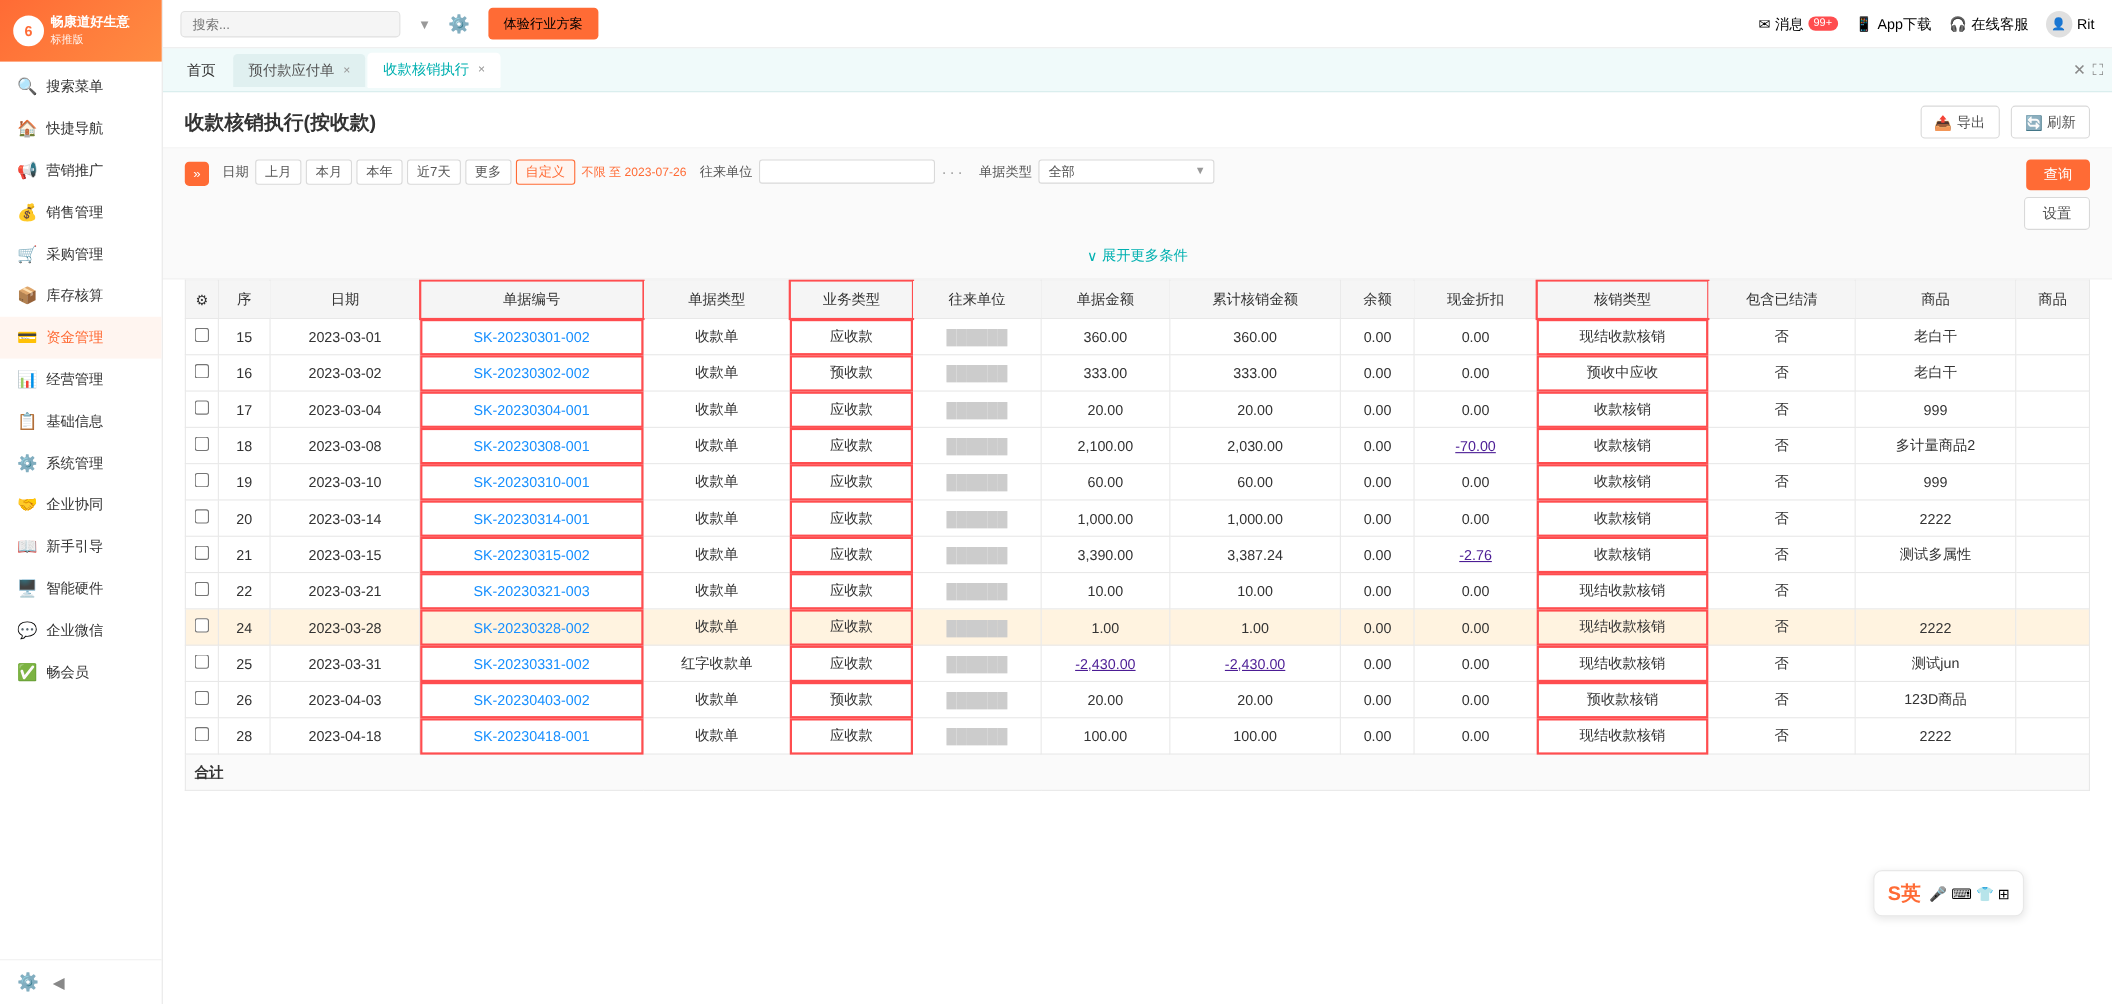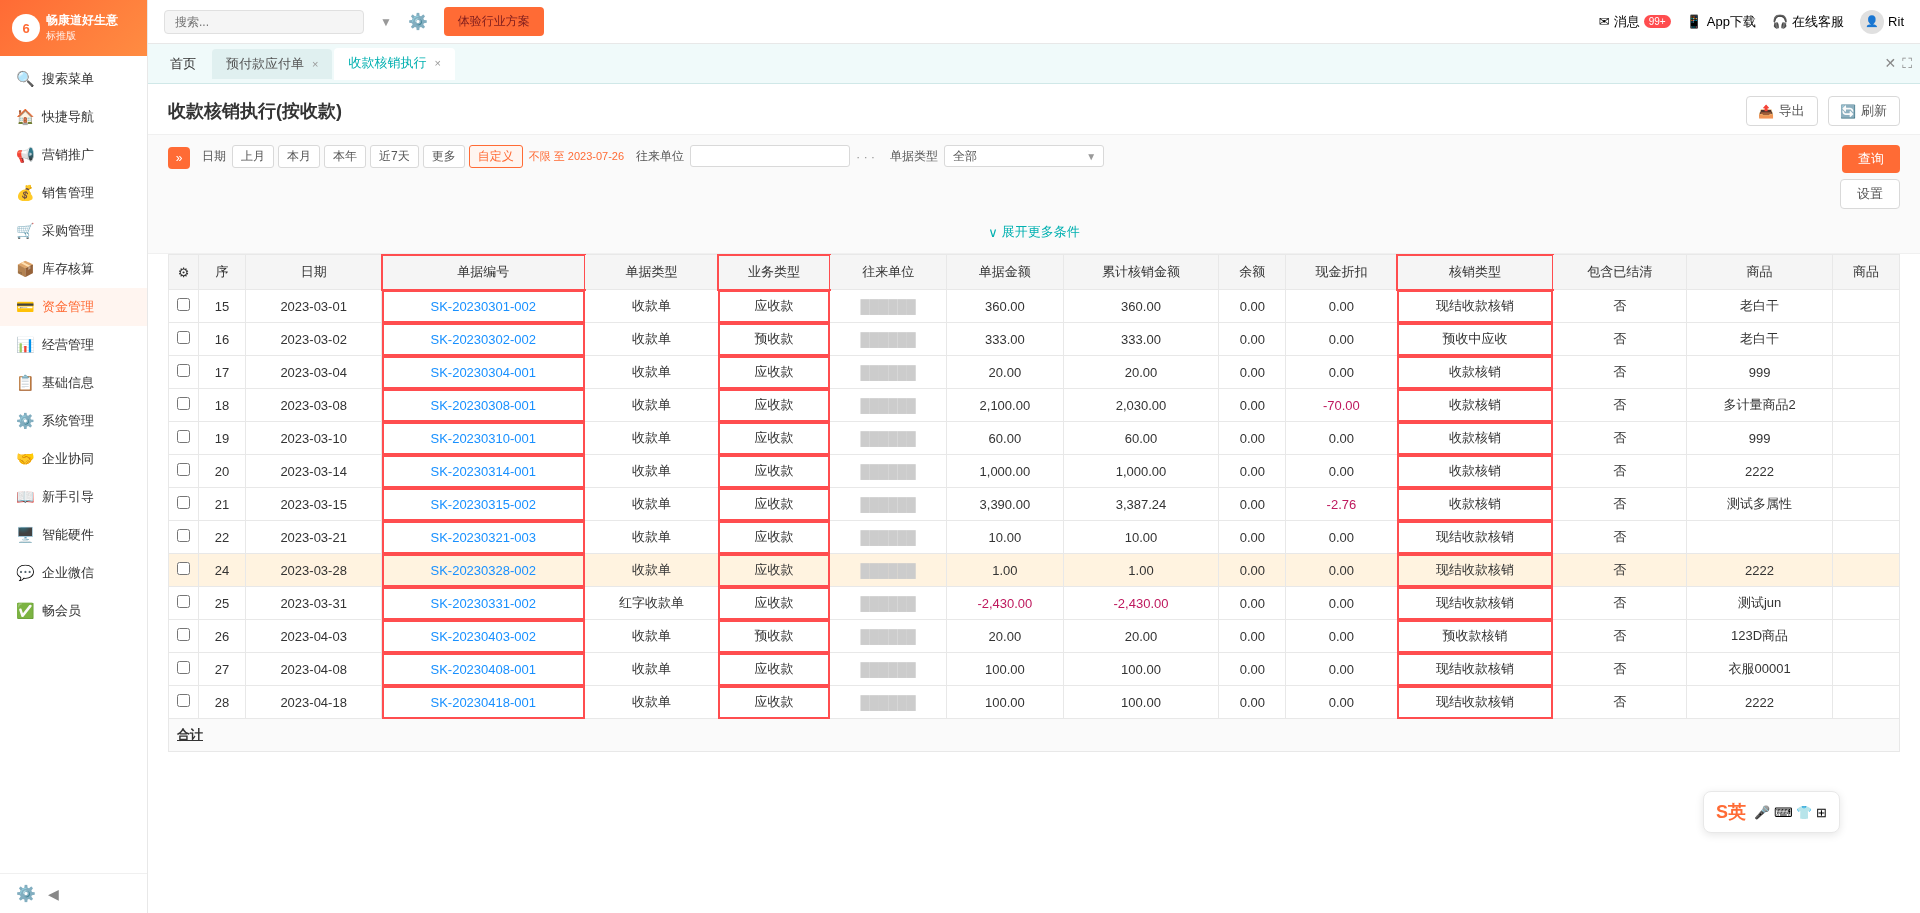--- a/index.html
+++ b/index.html
@@ -60,21 +60,21 @@
     .topbar-search {
       background: #f5f5f5; border: 1px solid #e0e0e0;
       border-radius: 4px; padding: 4px 10px;
       width: 200px; color: #999; font-size: 12px;
     }
     .topbar-right {
       margin-left: auto;
       display: flex; align-items: center; gap: 16px;
     }
     .topbar-btn {
-      background: #ff6b35; color: #7f1d1d;
+      background: #ff6b35; color: #000000;
       border: none; border-radius: 4px;
       padding: 6px 14px; cursor: pointer; font-size: 12px;
     }
     .topbar-icon-item { display: flex; align-items: center; gap: 4px; cursor: pointer; font-size: 12px; }
     .badge {
       background: #ff4d4f; color: #fff;
       border-radius: 8px; padding: 1px 5px; font-size: 10px;
     }
 
     
@@ -190,21 +190,21 @@
       border: 1px solid #e8e8e8; font-weight: 500; color: #333;
       white-space: nowrap; position: sticky; top: 0; background: #f5f5f5; z-index: 1;
     }
     td {
       padding: 7px 6px; text-align: center;
       border: 1px solid #e8e8e8; color: #333;
       white-space: nowrap;
     }
     tr.highlighted { background: #fff3e0; }
     .link-text { color: #1890ff; text-decoration: none; cursor: pointer; }
-    .negative { color: #be185d; }
+    .negative { color: #4c1d95; text-decoration: underline; }
     .col-settings { width: 30px; }
 
     
     .total-row td { font-weight: bold; background: #fafafa; }
 
     
     .table-wrap::-webkit-scrollbar { height: 8px; width: 8px; }
     .table-wrap::-webkit-scrollbar-track { background: #f0f0f0; }
     .table-wrap::-webkit-scrollbar-thumb { background: #ccc; border-radius: 4px; }
     
@@ -622,37 +622,20 @@
     <td class="">20.00</td>
     <td>0.00</td>
     <td class="">0.00</td>
     <td style="outline:2px solid #ff4d4f;outline-offset:-2px;">预收款核销</td>
     <td>否</td>
     <td>123D商品</td>
     <td></td>
   </tr>
             <tr>
     <td style="text-align:center;"><input type="checkbox" style=""></td>
-    <td>27</td>
-    <td>2023-04-08</td>
-    <td style="outline:2px solid #ff4d4f;outline-offset:-2px;"><a class="link-text">SK-20230408-001</a></td>
-    <td>收款单</td>
-    <td style="outline:2px solid #ff4d4f;outline-offset:-2px;">应收款</td>
-    <td style="color:#ccc;user-select:none;">██████</td>
-    <td class="">100.00</td>
-    <td class="">100.00</td>
-    <td>0.00</td>
-    <td class="">0.00</td>
-    <td style="outline:2px solid #ff4d4f;outline-offset:-2px;">现结收款核销</td>
-    <td>否</td>
-    <td>衣服00001</td>
-    <td></td>
-  </tr>
-            <tr>
-    <td style="text-align:center;"><input type="checkbox" style=""></td>
     <td>28</td>
     <td>2023-04-18</td>
     <td style="outline:2px solid #ff4d4f;outline-offset:-2px;"><a class="link-text">SK-20230418-001</a></td>
     <td>收款单</td>
     <td style="outline:2px solid #ff4d4f;outline-offset:-2px;">应收款</td>
     <td style="color:#ccc;user-select:none;">██████</td>
     <td class="">100.00</td>
     <td class="">100.00</td>
     <td>0.00</td>
     <td class="">0.00</td>

